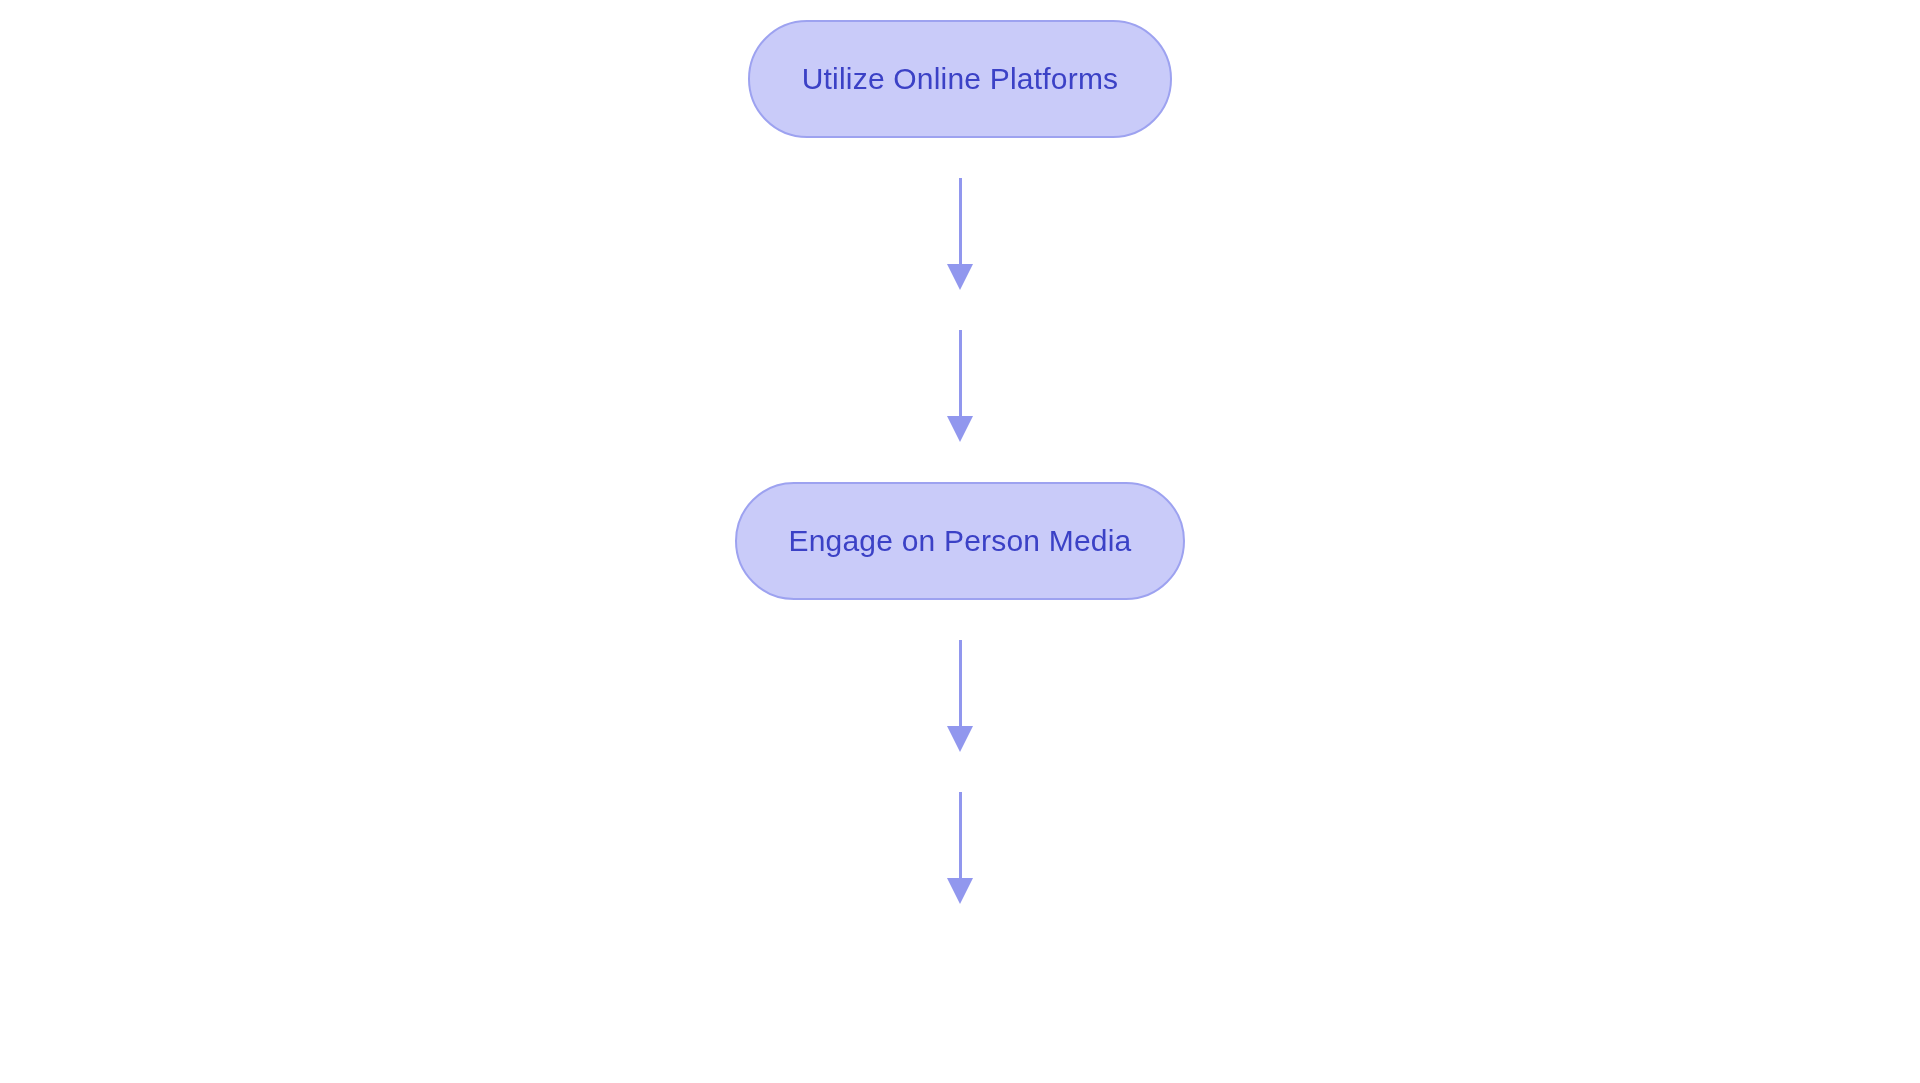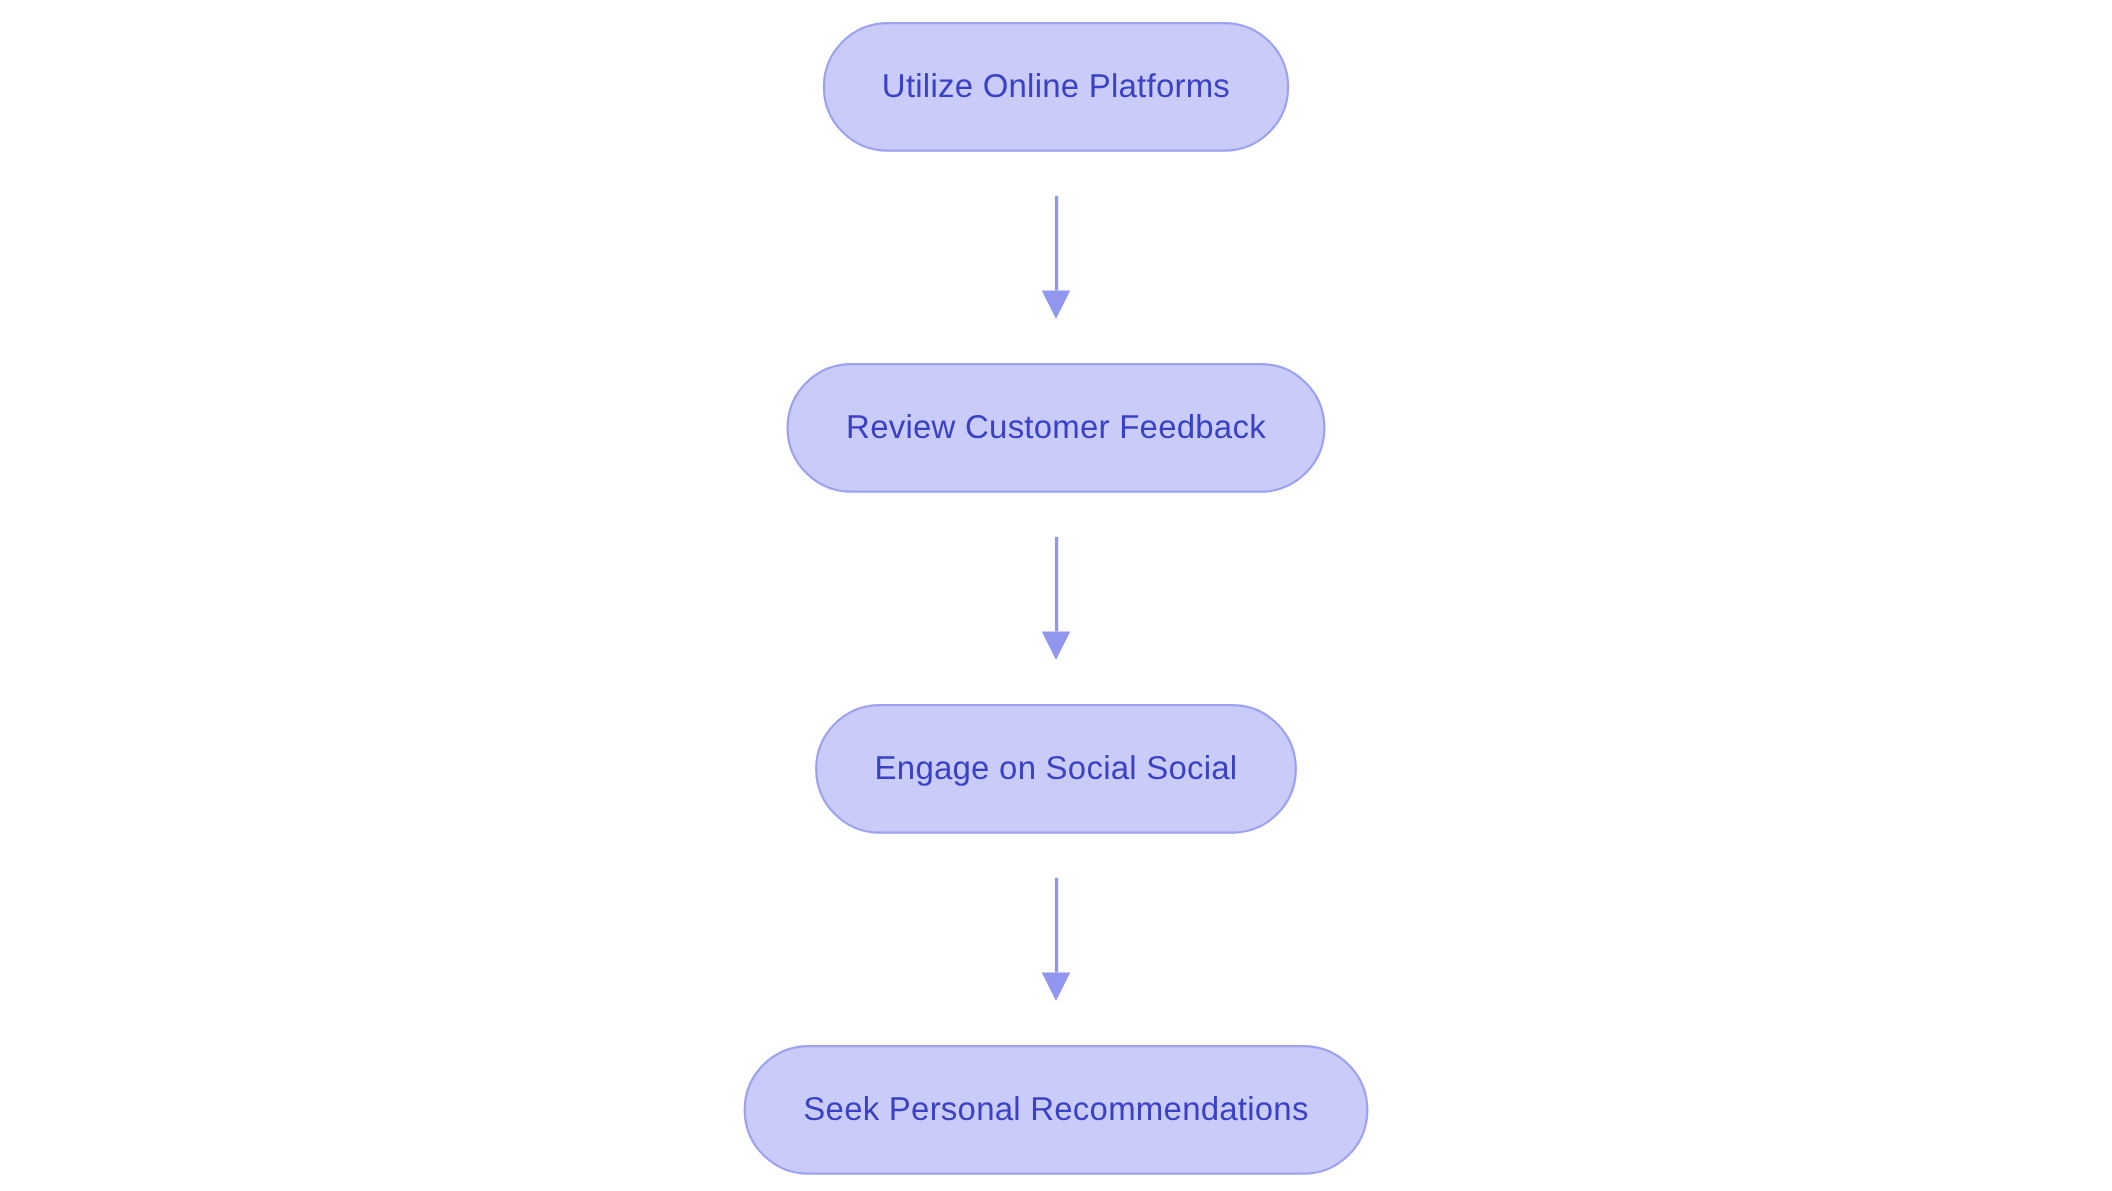--- a/index.html
+++ b/index.html
@@ -66,41 +66,35 @@
 
   <div class="flow-node">
     <span class="node-label">Utilize Online Platforms</span>
   </div>
 
   <div class="connector">
     <div class="arrow-line"></div>
     <div class="arrow-head"></div>
   </div>
 
+
+  <div class="connector">
+    <div class="arrow-line"></div>
+    <div class="arrow-head"></div>
+  </div>
+
   <div class="flow-node">
-    <span class="node-label">Review Customer Feedback</span>
+    <span class="node-label">Engage on Person Media</span>
   </div>
 
   <div class="connector">
     <div class="arrow-line"></div>
     <div class="arrow-head"></div>
   </div>
 
-  <div class="flow-node">
-    <span class="node-label">Engage on Social Social</span>
-  </div>
-
-  <div class="connector">
-    <div class="arrow-line"></div>
-    <div class="arrow-head"></div>
-  </div>
-
-  <div class="flow-node">
-    <span class="node-label">Seek Personal Recommendations</span>
-  </div>
 
   <div class="connector">
     <div class="arrow-line"></div>
     <div class="arrow-head"></div>
   </div>
 
 
 </div>
 
 </body></html>

